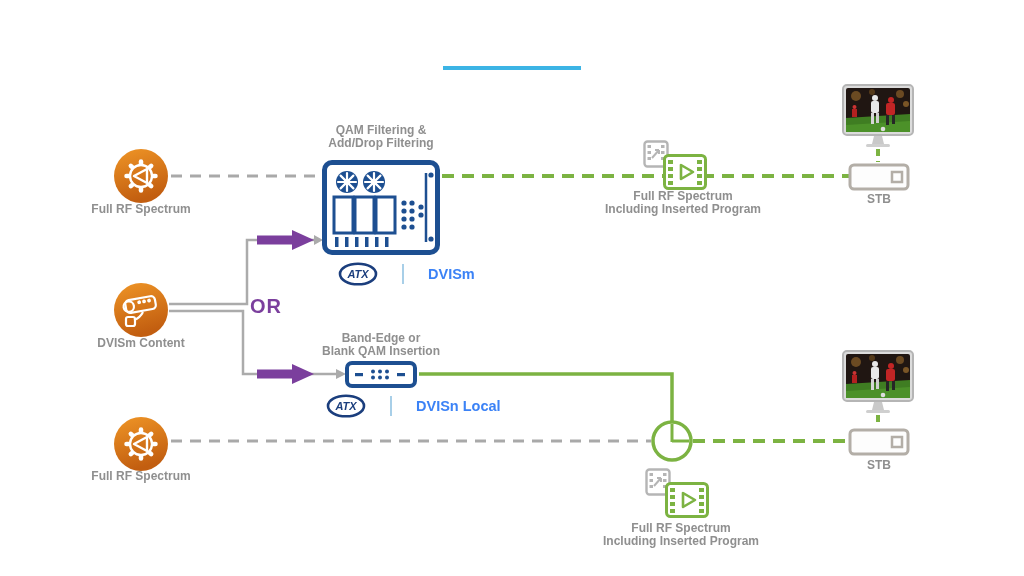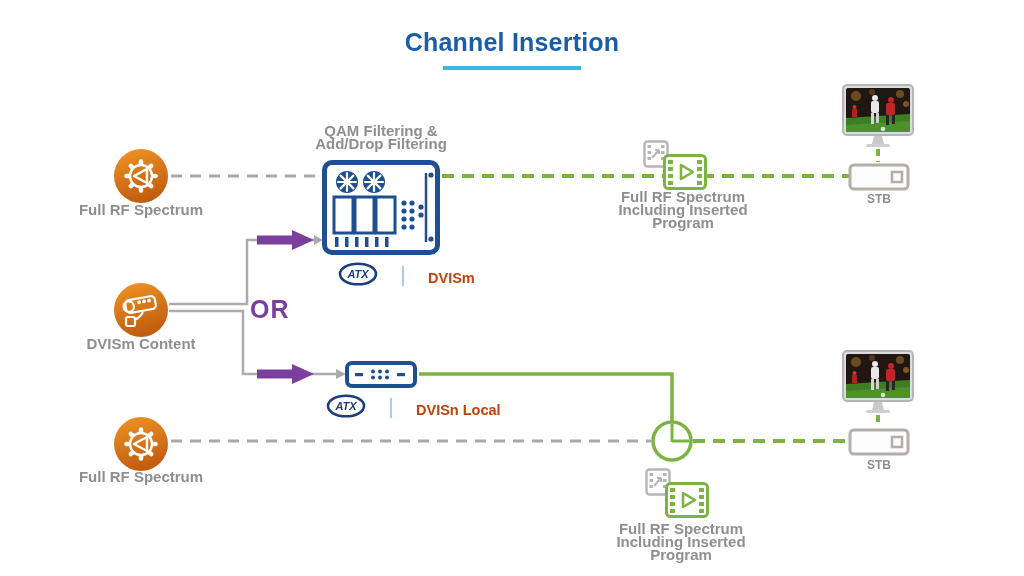--- a/index.html
+++ b/index.html
@@ -2,35 +2,34 @@
 <html><head>
 <meta charset="utf-8">
 <style>
   html,body{margin:0;padding:0;background:#ffffff;}
   .canvas{position:relative;width:1024px;height:576px;background:#ffffff;overflow:hidden;
           font-family:"Liberation Sans",sans-serif;}
   .title{position:absolute;left:0;top:28px;width:1024px;text-align:center;
          font-size:25px;font-weight:700;color:#1a5dab;letter-spacing:0.2px;}
   .title-underline{position:absolute;left:443px;top:66px;width:138px;height:4px;background:#3cb4e5;}
   .wires{position:absolute;left:0;top:0;pointer-events:none;}
-  .lbl{position:absolute;color:#8f8f8f;font-weight:700;font-size:15px;text-align:center;line-height:13px;}
+  .lbl{position:absolute;color:#8f8f8f;font-weight:700;font-size:12px;text-align:center;line-height:13px;}
   .node{position:absolute;}
   .device-box{position:absolute;background:#ffffff;border:5px solid #1d4f91;border-radius:10px;box-sizing:border-box;}
   .device-box.nano{border-width:4px;border-radius:7px;}
-  .brand-row{position:absolute;display:flex;align-items:flex-end;gap:24px;}
+  .brand-row{position:absolute;display:flex;align-items:center;gap:24px;}
   .brand-sep{width:2px;height:20px;background:#a8cfe8;}
-  .model{font-size:14.5px;font-weight:700;color:#c2410c;white-space:nowrap;}
-  .or-label{position:absolute;left:250px;top:295px;font-size:25px;font-weight:700;color:#7b3f9d;letter-spacing:1px;text-align:center;}
+  .model{font-size:14.5px;font-weight:700;color:#3b82f6;white-space:nowrap;}
+  .or-label{position:absolute;left:250px;top:295px;font-size:20px;font-weight:700;color:#7b3f9d;letter-spacing:1px;text-align:center;}
 </style>
 </head>
 <body>
 
 <div class="canvas">
 
-  <div class="title">Channel Insertion</div>
   <div class="title-underline"></div>
 
   <svg class="wires" width="1024" height="576">
 
     <line x1="171" y1="176" x2="320" y2="176" stroke="#a9a9a9" stroke-width="3" stroke-dasharray="11 8"></line>
 
     <line x1="442" y1="176" x2="850" y2="176" stroke="#7cb342" stroke-width="4" stroke-dasharray="12 8"></line>
 
     <path d="M169 304 H247 V240 H314" fill="none" stroke="#ababab" stroke-width="2.5"></path>
     <path d="M169 311 H243 V374 H336" fill="none" stroke="#ababab" stroke-width="2.5"></path>
@@ -178,20 +177,24 @@
 
   <div class="brand-row" style="left:338px;top:262px;">
     <svg width="40" height="24" viewBox="0 0 40 24">
       <ellipse cx="20" cy="12" rx="18" ry="10.3" fill="#ffffff" stroke="#1b3e7d" stroke-width="2.6"></ellipse>
       <text x="20" y="16" text-anchor="middle" font-size="11" font-weight="bold" font-style="italic" fill="#1b3e7d">ATX</text>
     </svg>
     <div class="brand-sep"></div>
     <div class="model">DVISm</div>
   </div>
 
+  <div class="lbl" style="left:291px;top:332px;width:180px;">
+    <div>Band-Edge or</div>
+    <div>Blank QAM Insertion</div>
+  </div>
 
   <div class="device-box nano" style="left:345px;top:361px;width:72px;height:27px;">
     <svg width="64" height="19" viewBox="0 0 64 19">
       <g fill="#1d4f91">
         <rect x="6" y="8" width="8" height="3.2"></rect>
         <circle cx="24" cy="6.5" r="2"></circle>
           <circle cx="31" cy="6.5" r="2"></circle>
           <circle cx="38" cy="6.5" r="2"></circle>
         <circle cx="24" cy="12.5" r="2"></circle>
           <circle cx="31" cy="12.5" r="2"></circle>

